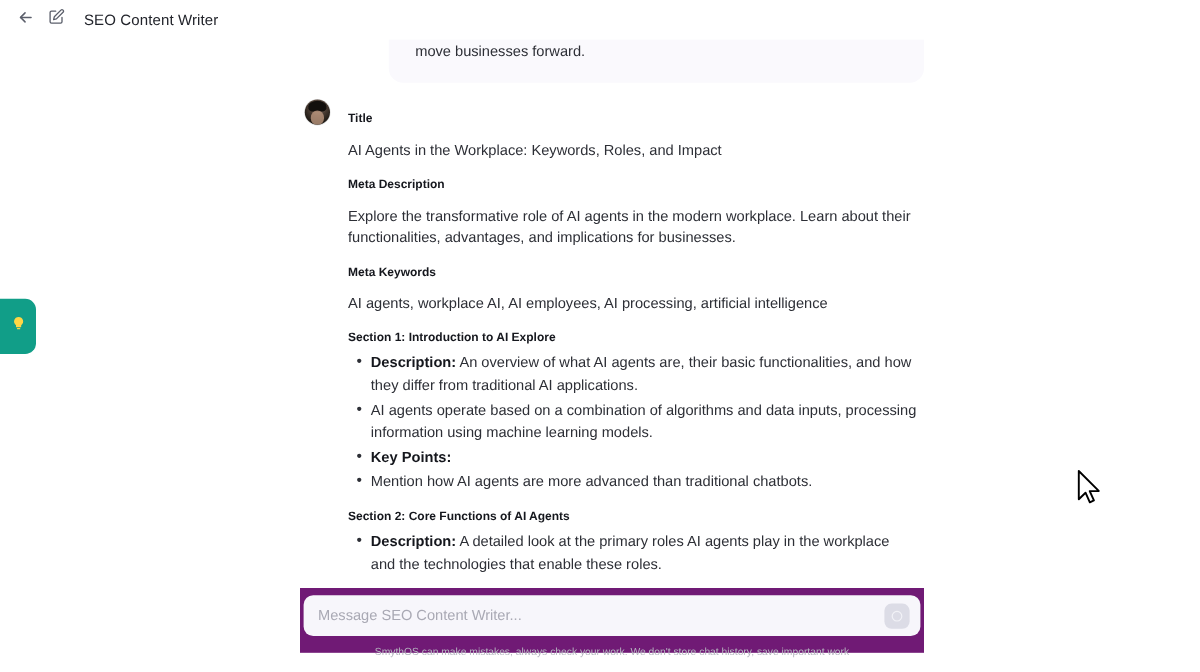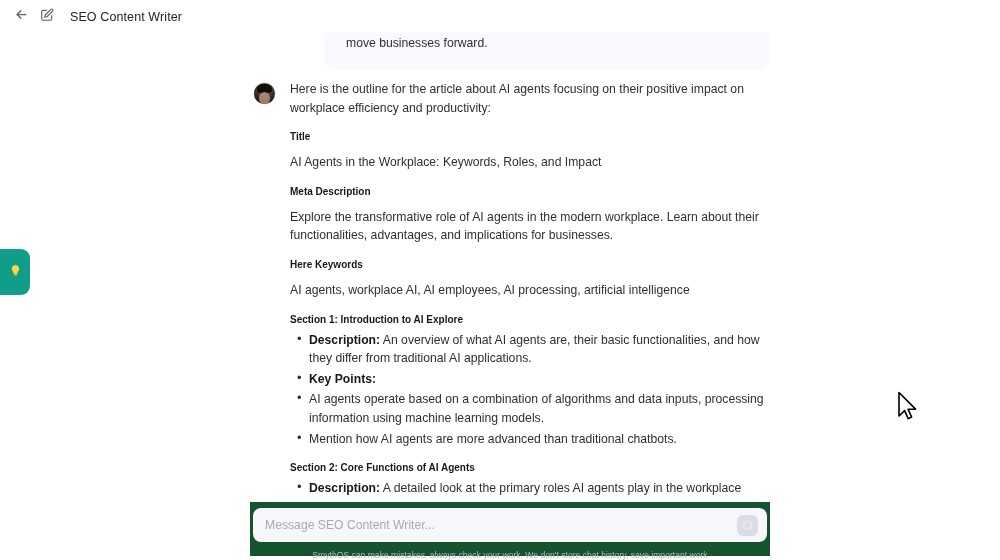--- a/index.html
+++ b/index.html
@@ -112,22 +112,22 @@
   }
   .msg-body ul li::before {
     content: "\2022";
     position: absolute; left: -12px; top: -1px;
     font-size: 13px; color: #2d2f36;
   }
   .msg-body ul li b { font-weight: bold; color: #15171d; }
 
   
   .composer-wrap {
-    position: absolute; left: 0; right: 0; bottom: 4px; height: 54px;
-    background: #14532d;
+    position: absolute; left: 0; right: 0; bottom: 16px; height: 54px;
+    background: #701a75;
   }
   .composer {
     position: absolute; left: 3px; right: 3px; top: 6px; height: 34px;
     background: #f7f6fb;
     border-radius: 8px;
     display: flex; align-items: center;
   }
   .composer-input {
     flex: 1 1 auto;
     border: 0; outline: none; background: transparent;
@@ -199,36 +199,35 @@
       <div class="user-row">
         <div class="user-bubble">
           <p>Generate an article about AI agents. Focus on it's positive impact on workplace efficiency and productivity. How AI agent orchestration could move businesses forward.</p>
         </div>
       </div>
 
       <div class="assistant-row">
         <div class="avatar"></div>
         <div class="msg-body">
 
-          <p class="para">Here is the outline for the article about AI agents focusing on their positive impact on workplace efficiency and productivity:</p>
 
           <h3>Title</h3>
           <p class="body-text">AI Agents in the Workplace: Keywords, Roles, and Impact</p>
 
           <h3>Meta Description</h3>
           <p class="body-text">Explore the transformative role of AI agents in the modern workplace. Learn about their functionalities, advantages, and implications for businesses.</p>
 
-          <h3>Here Keywords</h3>
+          <h3>Meta Keywords</h3>
           <p class="body-text">AI agents, workplace AI, AI employees, AI processing, artificial intelligence</p>
 
           <h3>Section 1: Introduction to AI Explore</h3>
           <ul>
             <li><b>Description:</b><span> An overview of what AI agents are, their basic functionalities, and how they differ from traditional AI applications.</span></li>
+            <li><b></b><span>AI agents operate based on a combination of algorithms and data inputs, processing information using machine learning models.</span></li>
             <li><b>Key Points:</b><span></span></li>
-            <li><b></b><span>AI agents operate based on a combination of algorithms and data inputs, processing information using machine learning models.</span></li>
             <li><b></b><span>Mention how AI agents are more advanced than traditional chatbots.</span></li>
           </ul>
 
           <h3>Section 2: Core Functions of AI Agents</h3>
           <ul>
             <li><b>Description:</b><span> A detailed look at the primary roles AI agents play in the workplace and the technologies that enable these roles.</span></li>
 
           </ul>
 
         </div>

